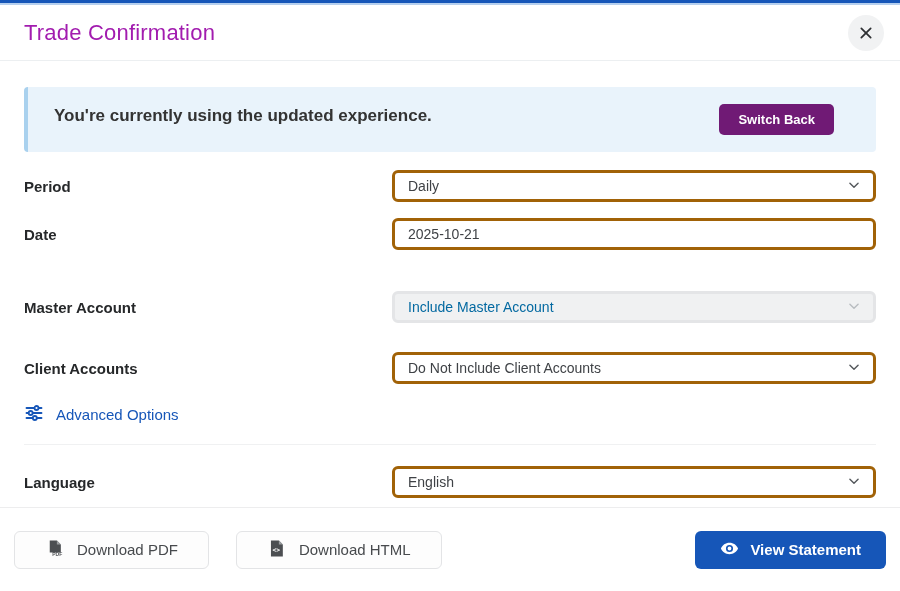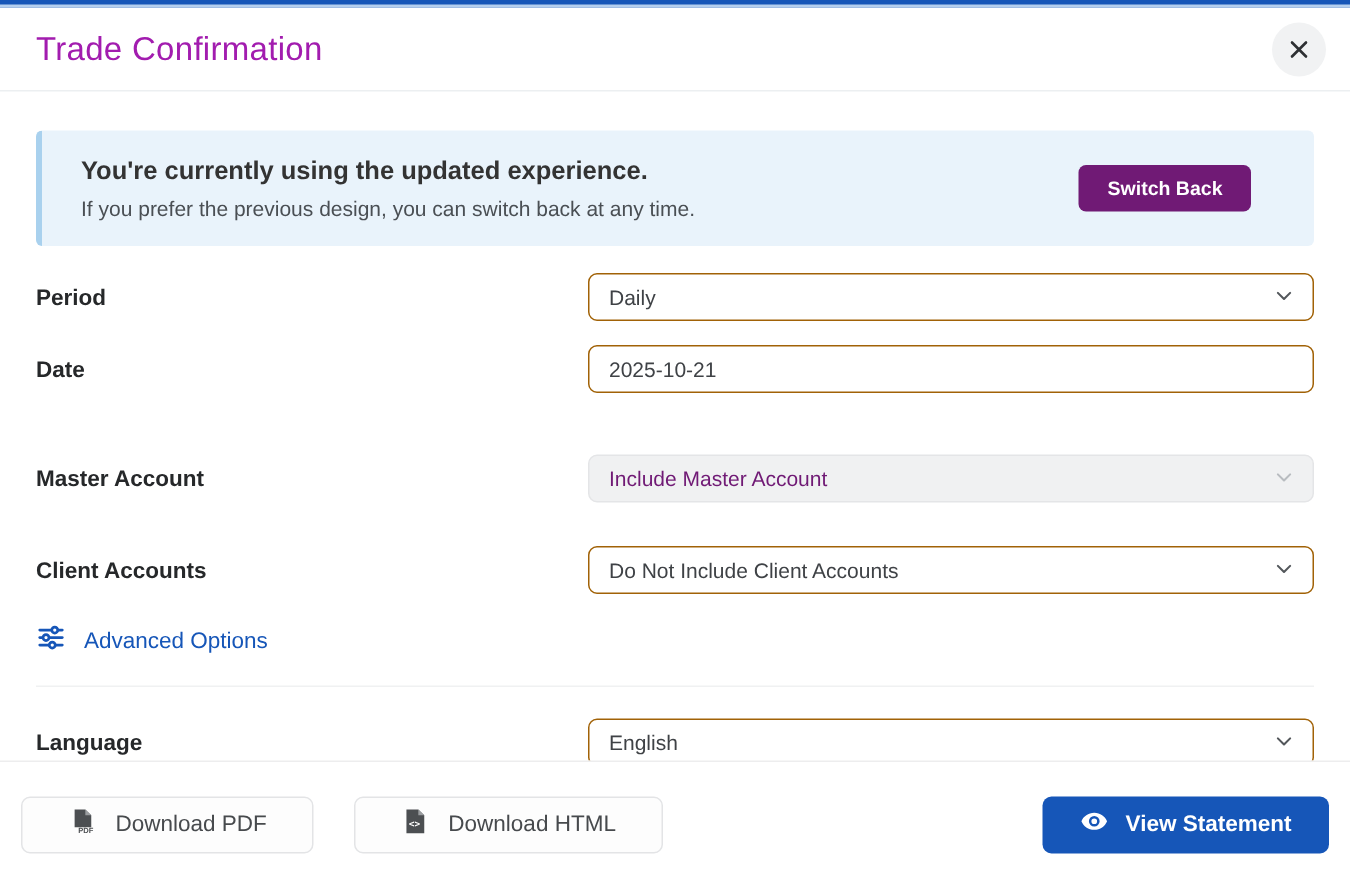--- a/index.html
+++ b/index.html
@@ -15,23 +15,23 @@
   
   .banner { margin: 26px 24px 0 24px; background: #e9f3fb; border-left: 4px solid #a9d1ee; border-radius: 4px; padding: 17px 20px 17px 26px; display: flex; align-items: center; justify-content: space-between; }
   .banner-title { font-size: 17px; font-weight: bold; color: #333; margin-bottom: 7px; }
   .banner-sub { font-size: 14px; color: #4a4f54; }
   .switch-back-btn { background: #701a75; color: #fff; font-family: "Liberation Sans", sans-serif; font-weight: bold; font-size: 13px; border: none; border-radius: 5px; padding: 8px 19px; cursor: pointer; margin-right: 22px; }
 
   
   .form-area { padding: 0 24px; }
   .form-row { display: flex; align-items: center; }
   .form-row .field-label { flex: 1; font-size: 15px; font-weight: bold; color: #26282a; }
-  .control { width: 484px; height: 32px; border: 1px solid #a16207; border-radius: 6px; background: #fff; display: flex; align-items: center; justify-content: space-between; padding: 0 12px 0 13px; font-size: 14px; color: #3f4246; cursor: pointer; gap: 24px; }
+  .control { width: 484px; height: 32px; border: 3px solid #a16207; border-radius: 6px; background: #fff; display: flex; align-items: center; justify-content: space-between; padding: 0 12px 0 13px; font-size: 14px; color: #3f4246; cursor: pointer; gap: 24px; }
   .control .sel-text { flex: 1; }
-  .control.disabled { background: #f0f1f2; border-color: #e4e5e7; color: #701a75; cursor: default; justify-content: flex-end; }
+  .control.disabled { background: #f0f1f2; border-color: #e4e5e7; color: #0369a1; cursor: default; justify-content: flex-end; }
   .control input { border: none; outline: none; background: transparent; font-family: "Liberation Sans", sans-serif; font-size: 14px; color: #3f4246; width: 100%; }
   .row-period { margin-top: 18px; }
   .row-date { margin-top: 16px; }
   .row-master { margin-top: 41px; }
   .row-client { margin-top: 29px; }
   .row-language { margin-top: 21px; }
   .advanced-link { margin-top: 19px; display: inline-flex; align-items: center; gap: 12px; color: #1656b8; font-size: 15px; font-weight: 500; text-decoration: none; cursor: pointer; }
   .section-divider { height: 1px; background: #f0f1f2; margin-top: 17px; }
 
   
@@ -53,21 +53,20 @@
           <line x1="5" y1="5" x2="19" y2="19"></line>
           <line x1="19" y1="5" x2="5" y2="19"></line>
         </svg>
     </span>
   </button>
 </div>
 
 <div class="banner">
   <div>
     <div class="banner-title">You're currently using the updated experience.</div>
-    <div class="banner-sub">If you prefer the previous design, you can switch back at any time.</div>
   </div>
   <button class="switch-back-btn">Switch Back</button>
 </div>
 
 <div class="form-area">
 
   <div class="form-row row-period">
     <div class="field-label">Period</div>
     <div class="control">
       <span class="sel-text">Daily</span>

